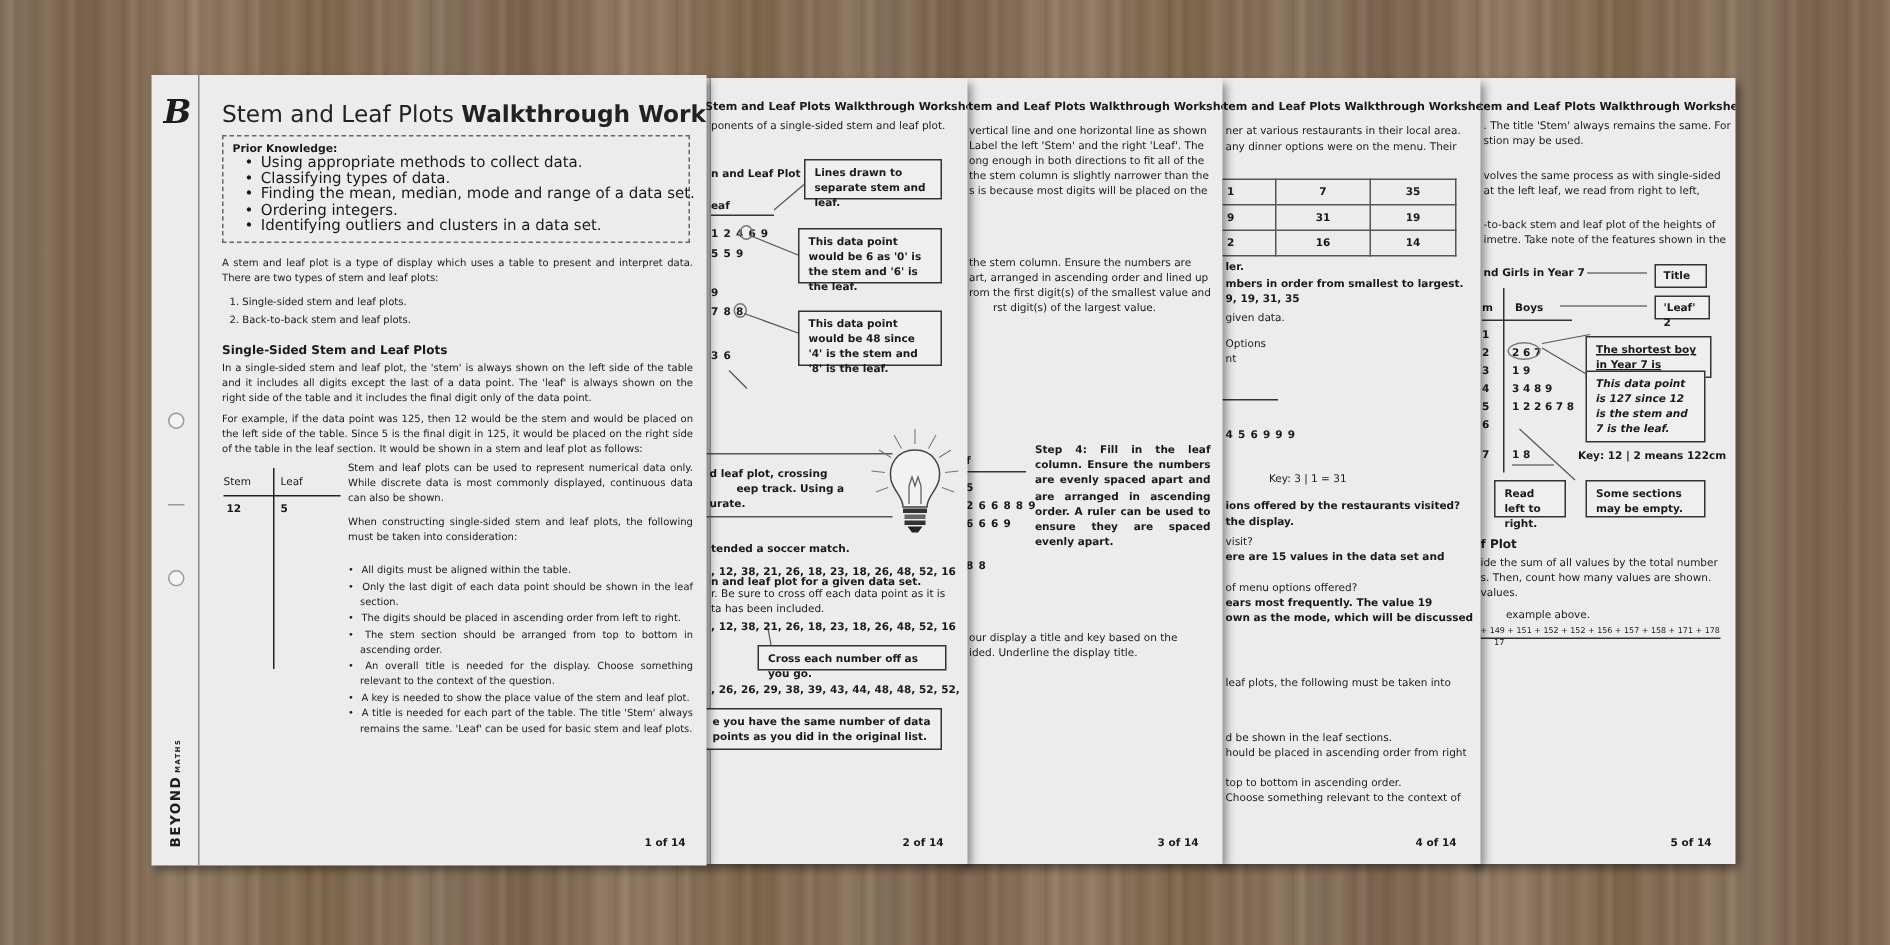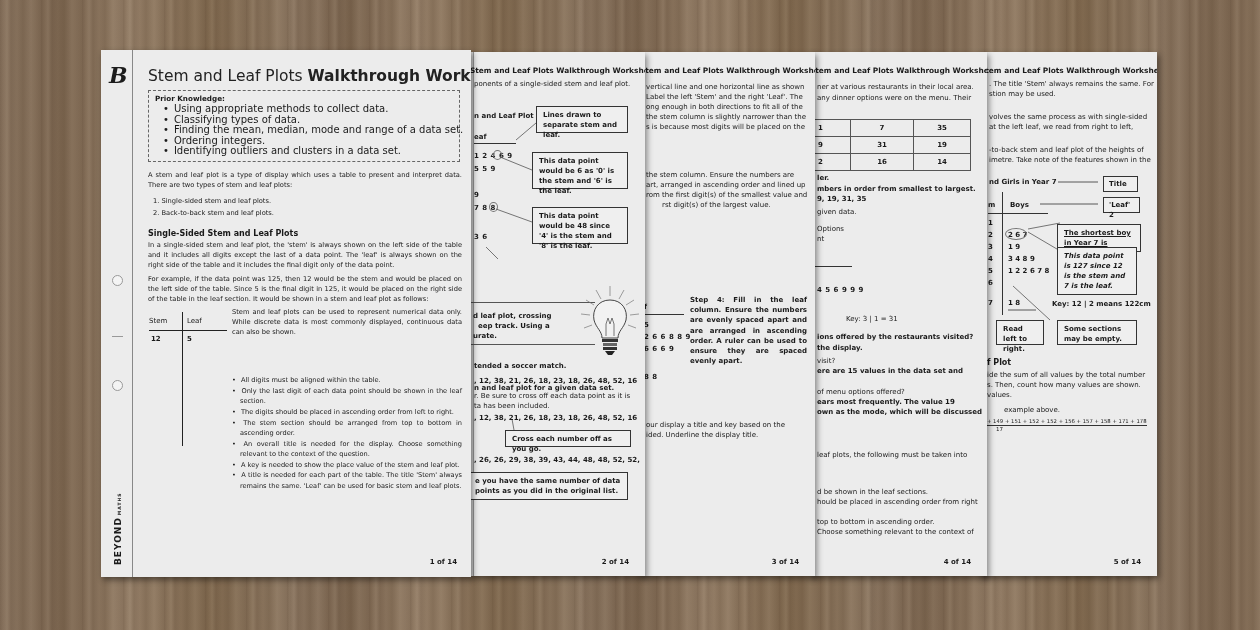--- a/index.html
+++ b/index.html
@@ -238,21 +238,21 @@
     <line x1="28" y1="207" x2="16" y2="195" stroke="#555" stroke-width="0.8"></line>
     <line x1="42" y1="367" x2="44" y2="378" stroke="#555" stroke-width="0.8"></line>
   </svg>
 
   <div class="callout" style="left:66px;top:54px;width:92px;height:27px;white-space:normal;">Lines drawn to separate stem and leaf.</div>
   <div class="callout" style="left:62px;top:100px;width:96px;height:37px;white-space:normal;">This data point would be 6 as '0' is the stem and '6' is the leaf.</div>
   <div class="callout" style="left:62px;top:155px;width:96px;height:37px;white-space:normal;">This data point would be 48 since '4' is the stem and '8' is the leaf.</div>
 
   <div class="line" style="left:0;top:250px;width:125px;background:#555;"></div>
   <div class="txt b" style="left:3px;top:259px;">d leaf plot, crossing</div>
-  <div class="txt b" style="left:8px;top:269px;">eep track. Using a</div>
+  <div class="txt b" style="left:21px;top:269px;">eep track. Using a</div>
   <div class="txt b" style="left:3px;top:279px;">urate.</div>
   <div class="line" style="left:0;top:292px;width:125px;background:#555;"></div>
 
   <svg style="position:absolute;left:108px;top:232px;" width="64" height="74" viewBox="0 0 64 74">
     <g stroke="#777" stroke-width="0.7" fill="none">
       <line x1="32" y1="2" x2="32" y2="12"></line>
         <line x1="18" y1="6" x2="23" y2="15"></line>
         <line x1="46" y1="6" x2="41" y2="15"></line>
       <line x1="8" y1="16" x2="16" y2="21"></line>
         <line x1="56" y1="16" x2="48" y2="21"></line>
@@ -313,20 +313,21 @@
   <div class="stemtbl">
     <div class="vline"></div>
     <div class="hline"></div>
     <div class="txt" style="left:0;top:4px;">Stem</div>
     <div class="txt" style="left:38px;top:4px;">Leaf</div>
     <div class="txt b" style="left:2px;top:22px;">12</div>
     <div class="txt b" style="left:38px;top:22px;">5</div>
   </div>
 
   <div class="para" style="left:131px;top:257px;width:230px;">Stem and leaf plots can be used to represent numerical data only. While discrete data is most commonly displayed, continuous data can also be shown.</div>
+  <div class="para" style="left:131px;top:293px;width:230px;">When constructing single-sided stem and leaf plots, the following must be taken into consideration:</div>
 
   <ul class="bullets">
     <li>All digits must be aligned within the table.</li>
     <li>Only the last digit of each data point should be shown in the leaf section.</li>
     <li>The digits should be placed in ascending order from left to right.</li>
     <li>The stem section should be arranged from top to bottom in ascending order.</li>
     <li>An overall title is needed for the display. Choose something relevant to the context of the question.</li>
     <li>A key is needed to show the place value of the stem and leaf plot.</li>
     <li>A title is needed for each part of the table. The title 'Stem' always remains the same. 'Leaf' can be used for basic stem and leaf plots.</li>
   </ul>

